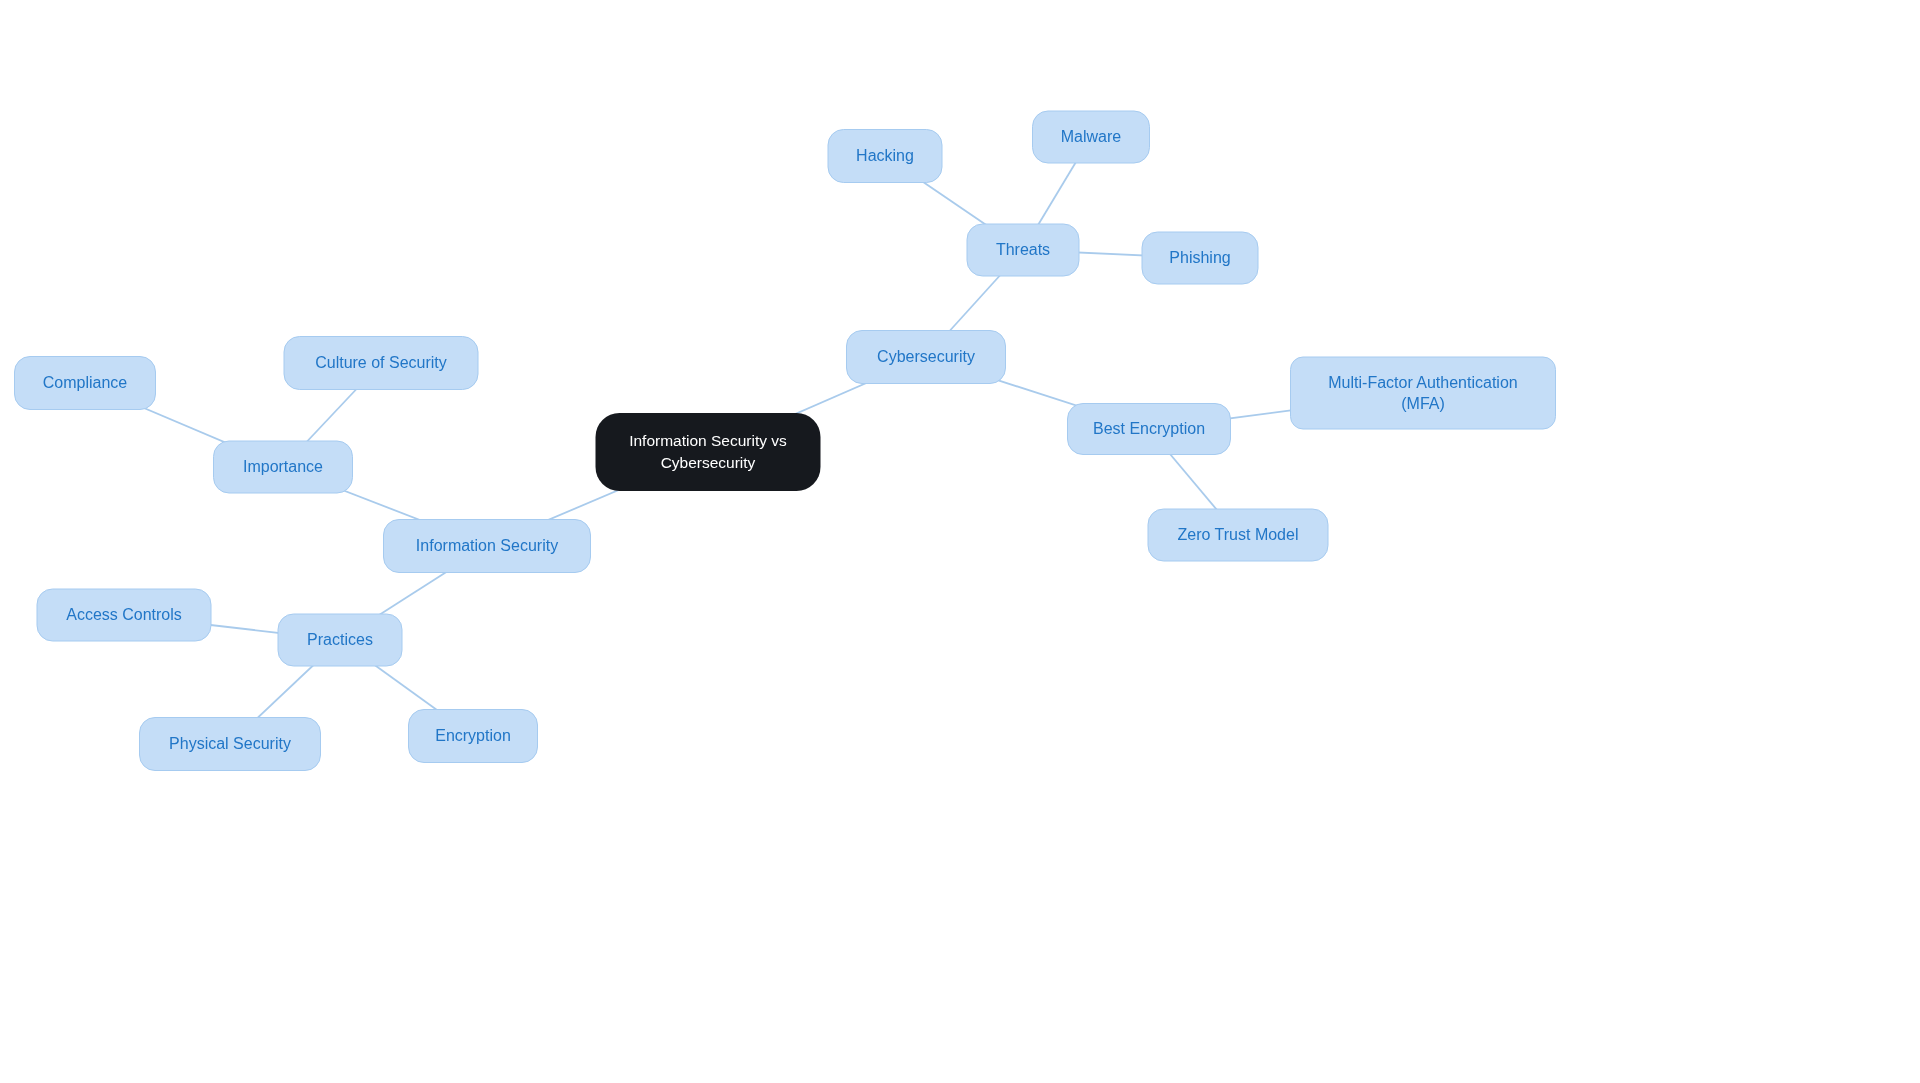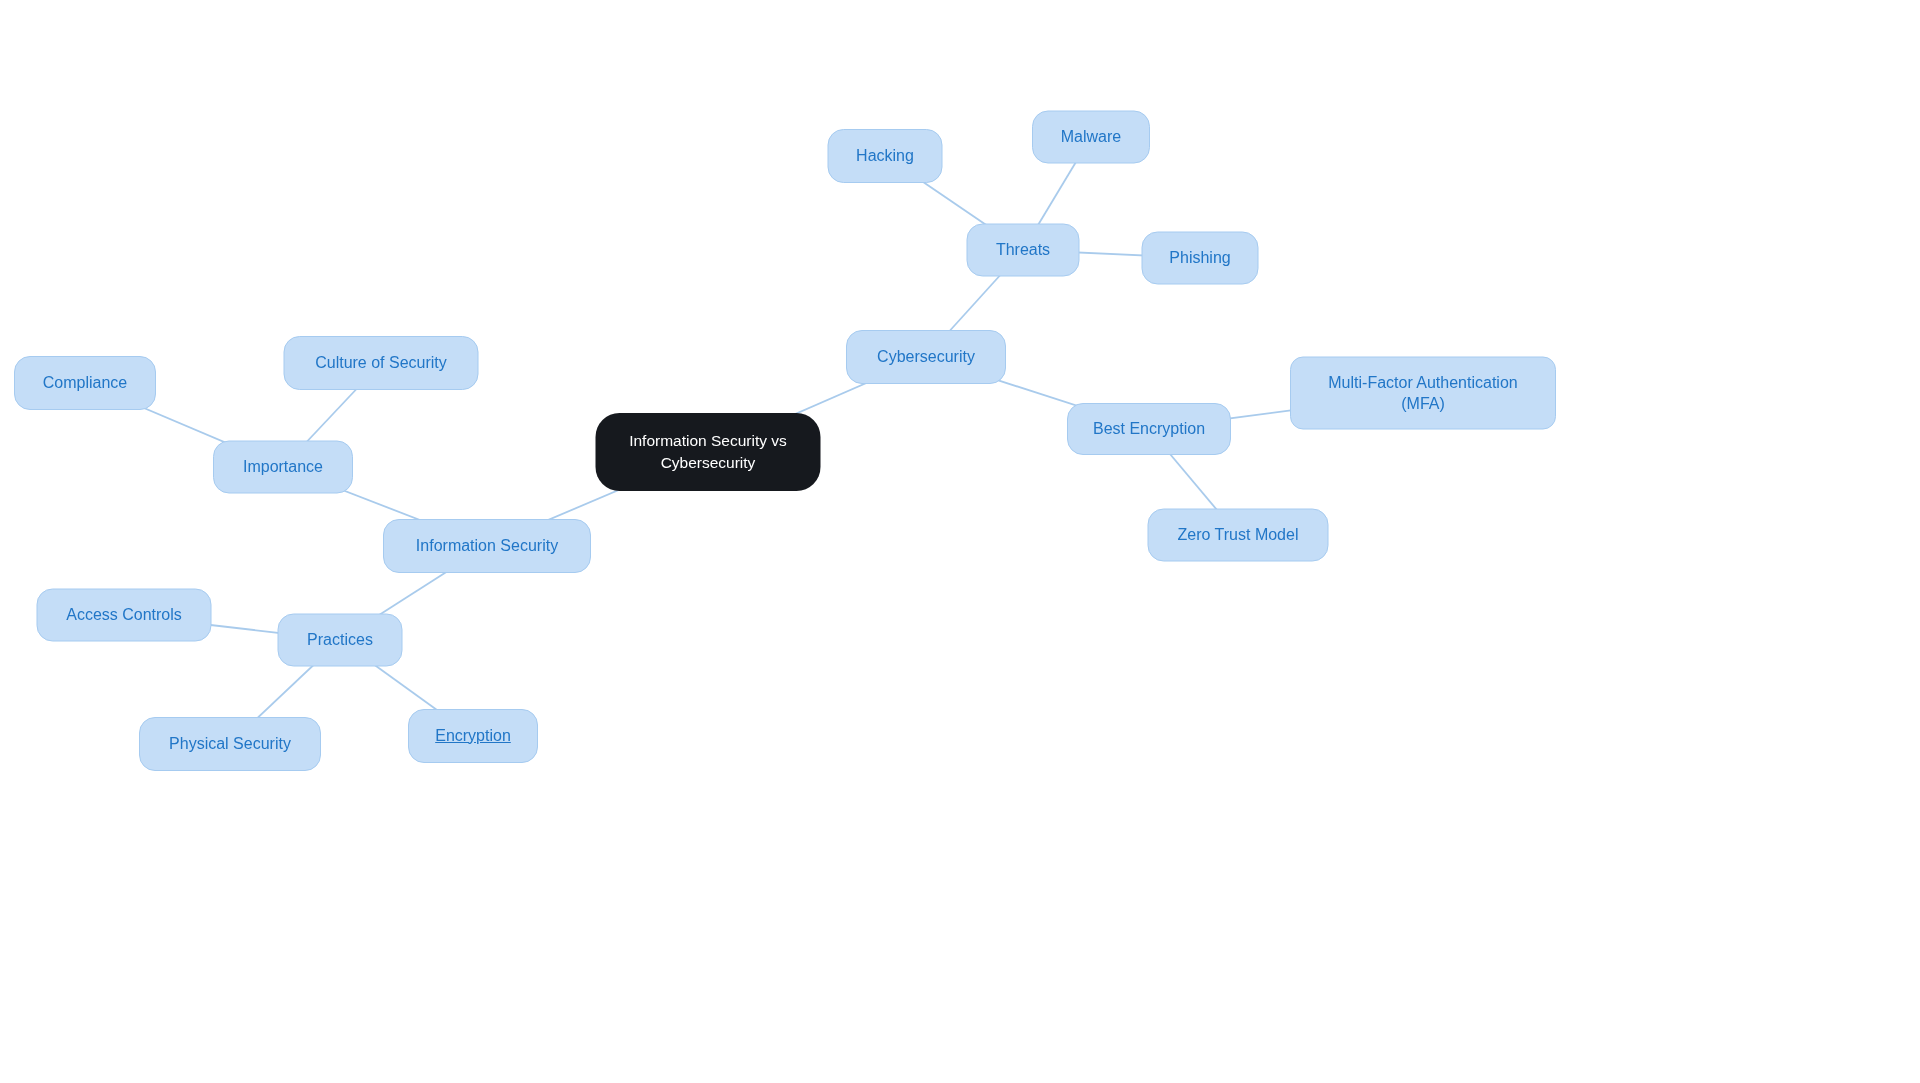--- a/index.html
+++ b/index.html
@@ -120,17 +120,17 @@
   </div>
 
   <div class="node" style="left:124px; top:615px; width:175px; height:53px;">
     <span>Access Controls</span>
   </div>
 
   <div class="node" style="left:230px; top:744px; width:182px; height:54px;">
     <span>Physical Security</span>
   </div>
 
-  <div class="node" style="left:473px; top:736px; width:130px; height:54px;text-decoration:underline;">
+  <div class="node" style="left:473px; top:736px; width:130px; height:54px;">
     <span>Encryption</span>
   </div>
 
 </div>
 
 </body></html>

